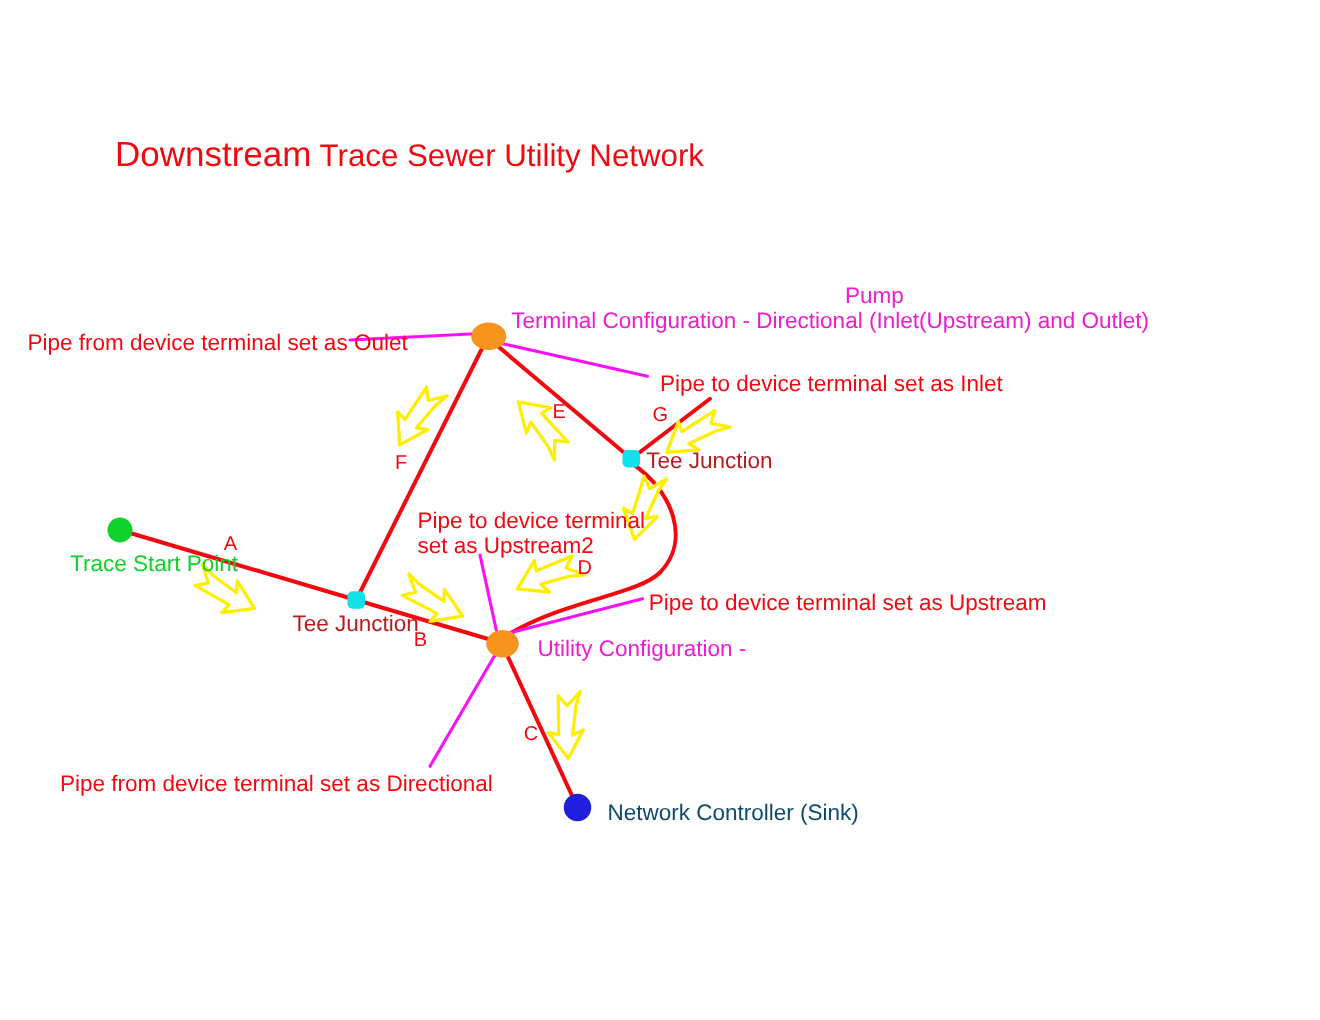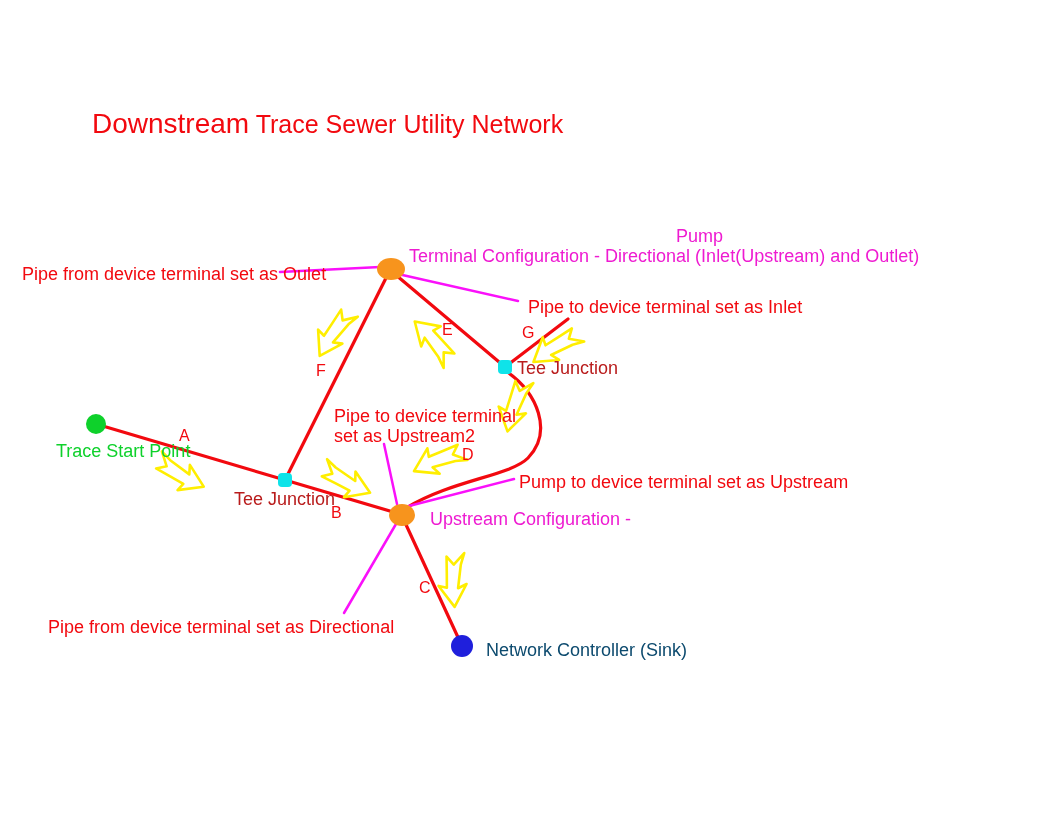--- a/index.html
+++ b/index.html
@@ -81,24 +81,24 @@
   <div class="lbl cyan" style="left:517px;top:358px;">Tee Junction</div>
   <div class="lbl cyan" style="left:234px;top:489px;">Tee Junction</div>
 
   <div class="lbl green" style="left:40px;top:441px;margin-left:16px;">Trace Start Point</div>
 
   <div class="lbl red" style="left:334px;top:406px;">
     <div>Pipe to device terminal</div>
     <div>set as Upstream2</div>
   </div>
 
-  <div class="lbl red" style="left:519px;top:472px;">Pump to device terminal set as Upstream</div>
+  <div class="lbl red" style="left:519px;top:472px;">Pipe to device terminal set as Upstream</div>
 
   <div class="lbl pink" style="left:430px;top:509px;">
-    <div>Upstream Configuration -</div>
+    <div>Utility Configuration -</div>
   </div>
 
   <div class="lbl red" style="left:48px;top:617px;">Pipe from device terminal set as Directional</div>
 
   <div class="lbl blue" style="left:486px;top:640px;">Network Controller (Sink)</div>
 
   <div class="pipe-letter" style="left:179px;top:427px;">A</div>
   <div class="pipe-letter" style="left:331px;top:504px;">B</div>
   <div class="pipe-letter" style="left:419px;top:579px;">C</div>
   <div class="pipe-letter" style="left:462px;top:446px;">D</div>

